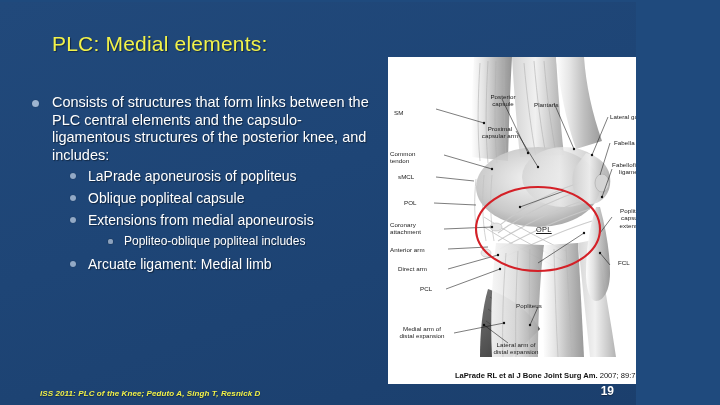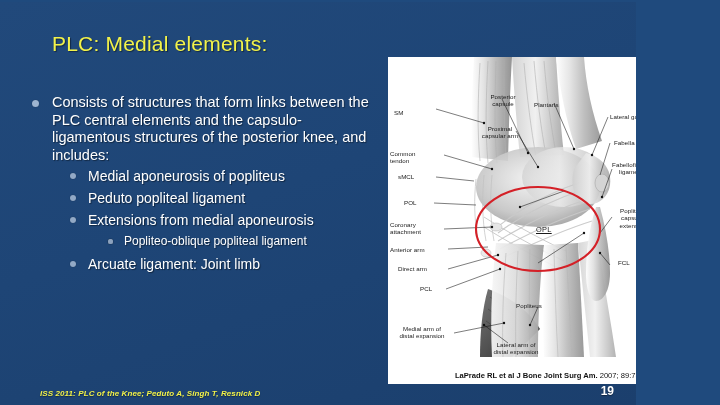--- a/index.html
+++ b/index.html
@@ -175,49 +175,49 @@
   <div id="body">
     <ul class="blist">
 
       <li class="bitem lvl1">
         <span class="bullet-dot"></span>
         <span class="btext">Consists of structures that form links between the PLC central elements and the capsulo-ligamentous structures of the posterior knee, and includes:</span>
       </li>
 
       <li class="bitem lvl2">
         <span class="bullet-dot"></span>
-        <span class="btext">Medial aponeurosis of popliteus</span>
+        <span class="btext">LaPrade aponeurosis of popliteus</span>
       </li>
 
       <li class="bitem lvl2">
         <span class="bullet-dot"></span>
-        <span class="btext">Peduto popliteal ligament</span>
+        <span class="btext">Oblique popliteal capsule</span>
       </li>
 
       <li class="bitem lvl2">
         <span class="bullet-dot"></span>
         <span class="btext">Extensions from medial aponeurosis</span>
       </li>
 
       <li class="bitem lvl3">
         <span class="bullet-dot"></span>
       </li>
 
       <li class="bitem lvl3">
         <span class="bullet-dot"></span>
       </li>
 
       <li class="bitem lvl3">
         <span class="bullet-dot"></span>
-        <span class="btext">Popliteo-oblique popliteal ligament</span>
+        <span class="btext">Popliteo-oblique popliteal includes</span>
       </li>
 
       <li class="bitem lvl2" style="margin-top:4px;">
         <span class="bullet-dot"></span>
-        <span class="btext">Arcuate ligament: Joint limb</span>
+        <span class="btext">Arcuate ligament: Medial limb</span>
       </li>
 
     </ul>
   </div>
 
   <div id="figure-panel">
 
     <svg id="figure-art" viewBox="0 0 267 300" preserveAspectRatio="none">
       <defs>
         <linearGradient id="gMuscle" x1="0" y1="0" x2="1" y2="0">

